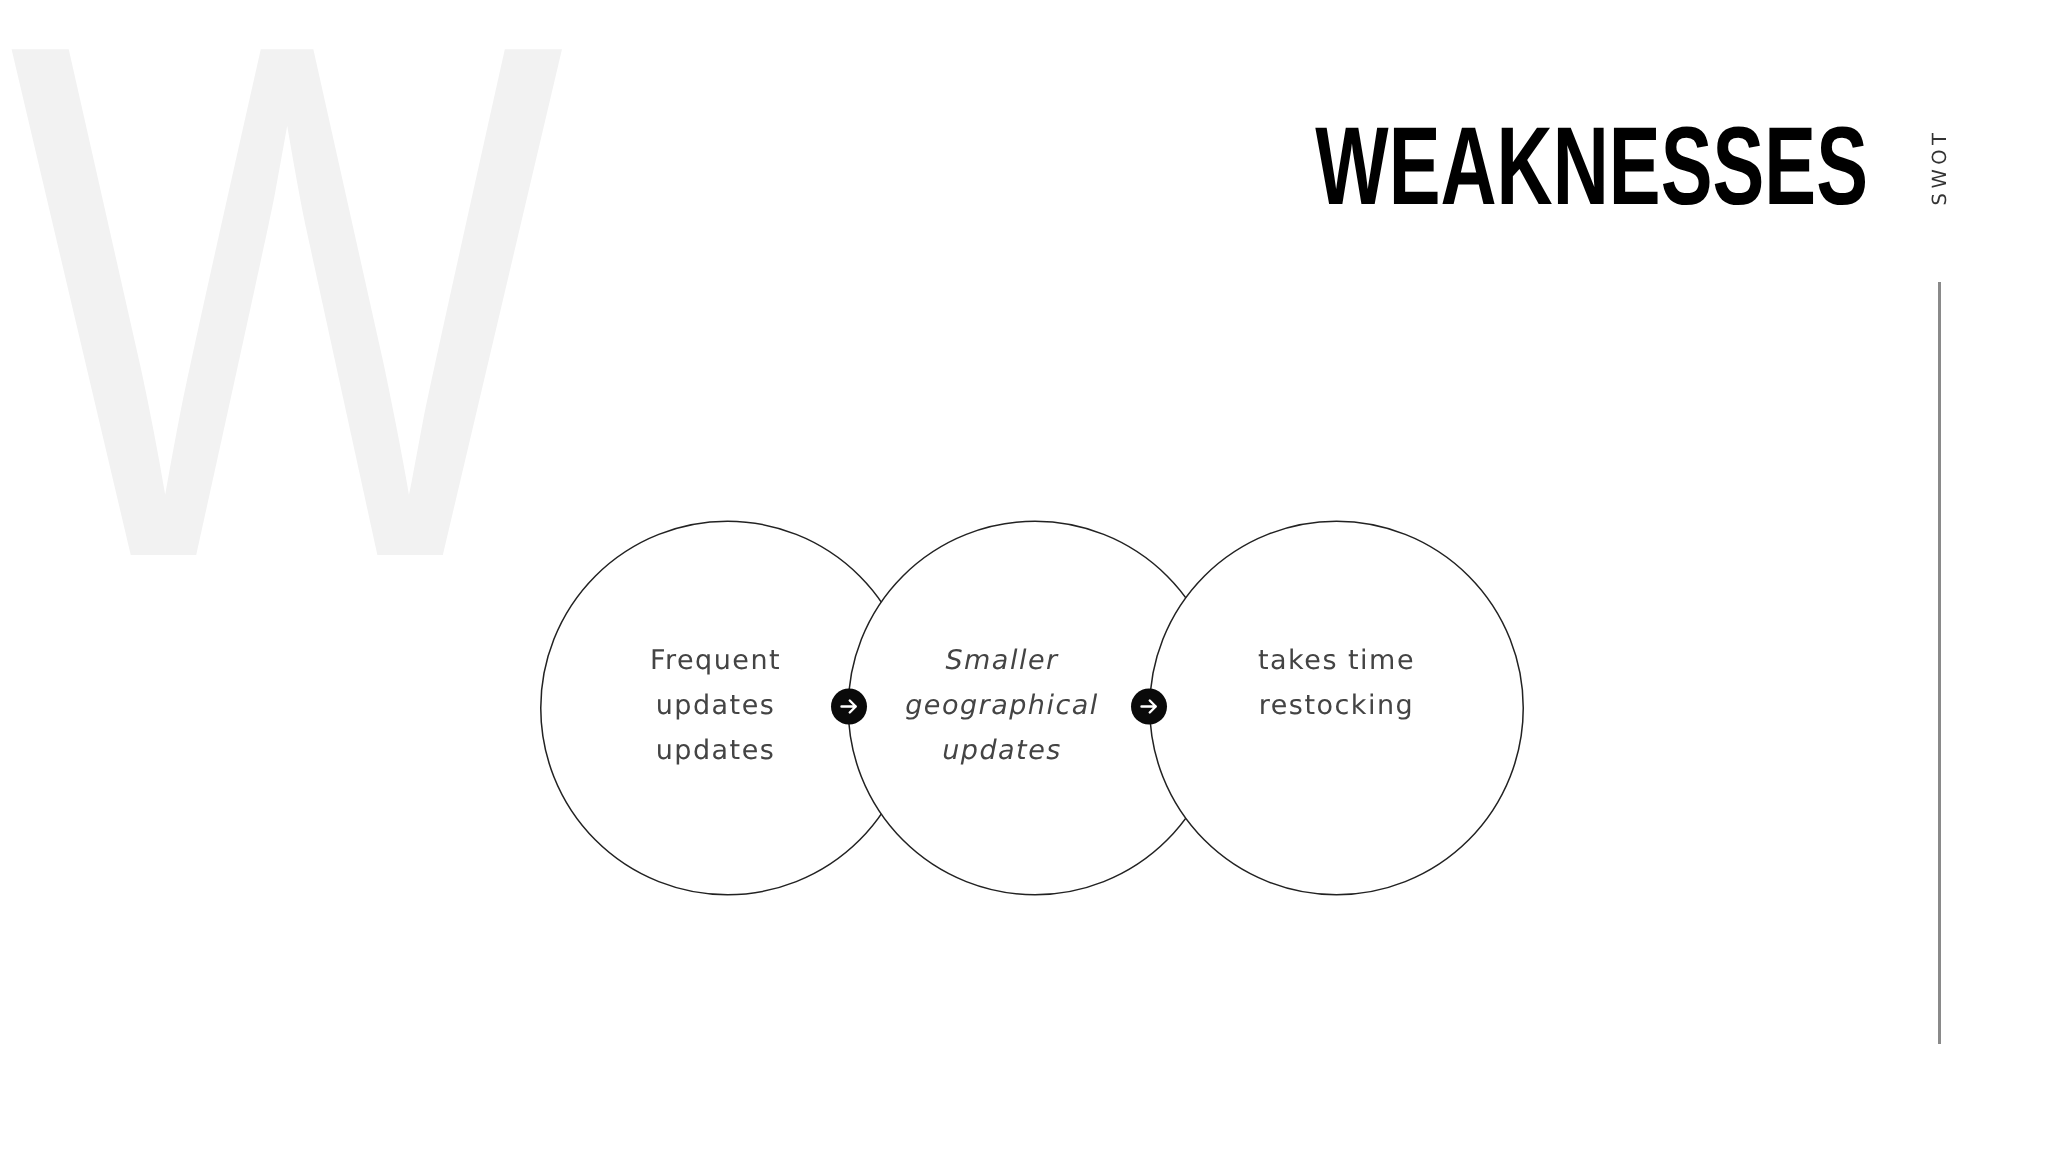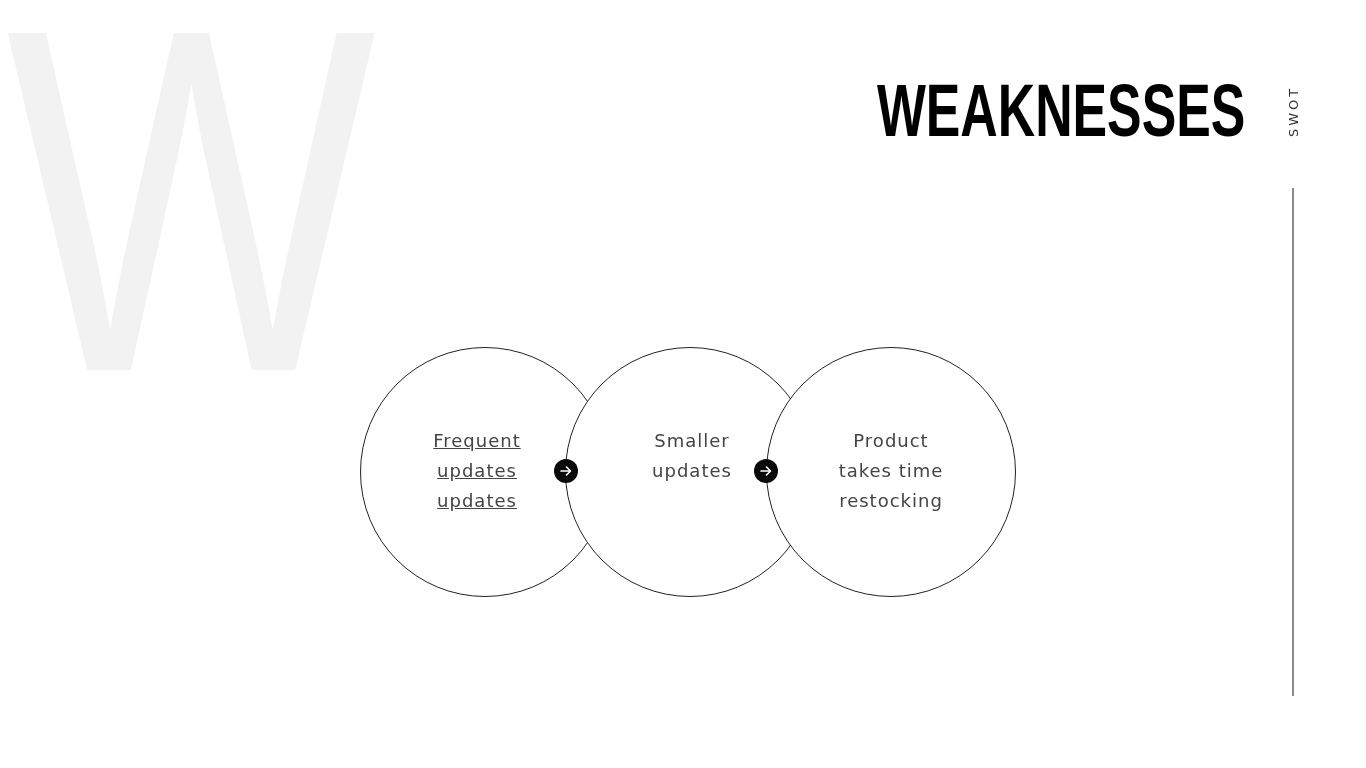--- a/index.html
+++ b/index.html
@@ -129,33 +129,33 @@
 <div class="vline"></div>
 
 <div class="diagram">
 
   <div class="circle" style="left:360px; z-index:1;"></div>
 
   <div class="circle" style="left:565px; z-index:2;"></div>
 
   <div class="circle" style="left:766px; z-index:3;"></div>
 
-  <div class="circle-text" style="left:397px; z-index:5;text-decoration:underline;">
+  <div class="circle-text" style="left:397px; z-index:5;">
     <span>Frequent</span>
     <span>updates</span>
     <span>updates</span>
   </div>
 
-  <div class="circle-text" style="left:612px; z-index:5;">
+  <div class="circle-text" style="left:588px; z-index:5;font-style:italic;">
     <span>Smaller</span>
+    <span>geographical</span>
     <span>updates</span>
   </div>
 
   <div class="circle-text" style="left:811px; z-index:5;">
-    <span>Product</span>
     <span>takes time</span>
     <span>restocking</span>
   </div>
 
   <div class="arrow" style="left:554px;">
     <svg viewBox="0 0 14 14" aria-hidden="true">
       <path d="M2 7 H11.5 M7.5 3 L11.5 7 L7.5 11" fill="none" stroke="#ffffff" stroke-width="1.6" stroke-linecap="round" stroke-linejoin="round"></path>
     </svg>
   </div>
   <div class="arrow" style="left:754px;">

